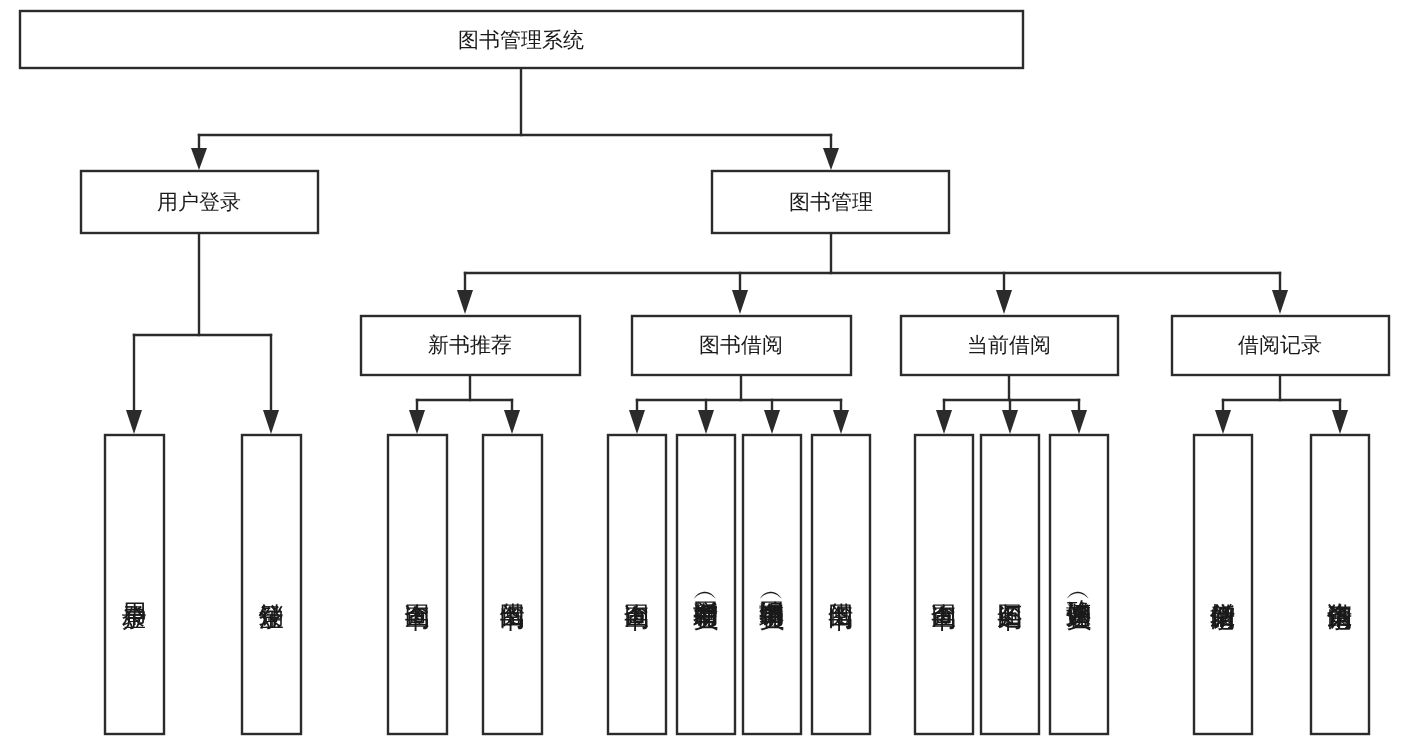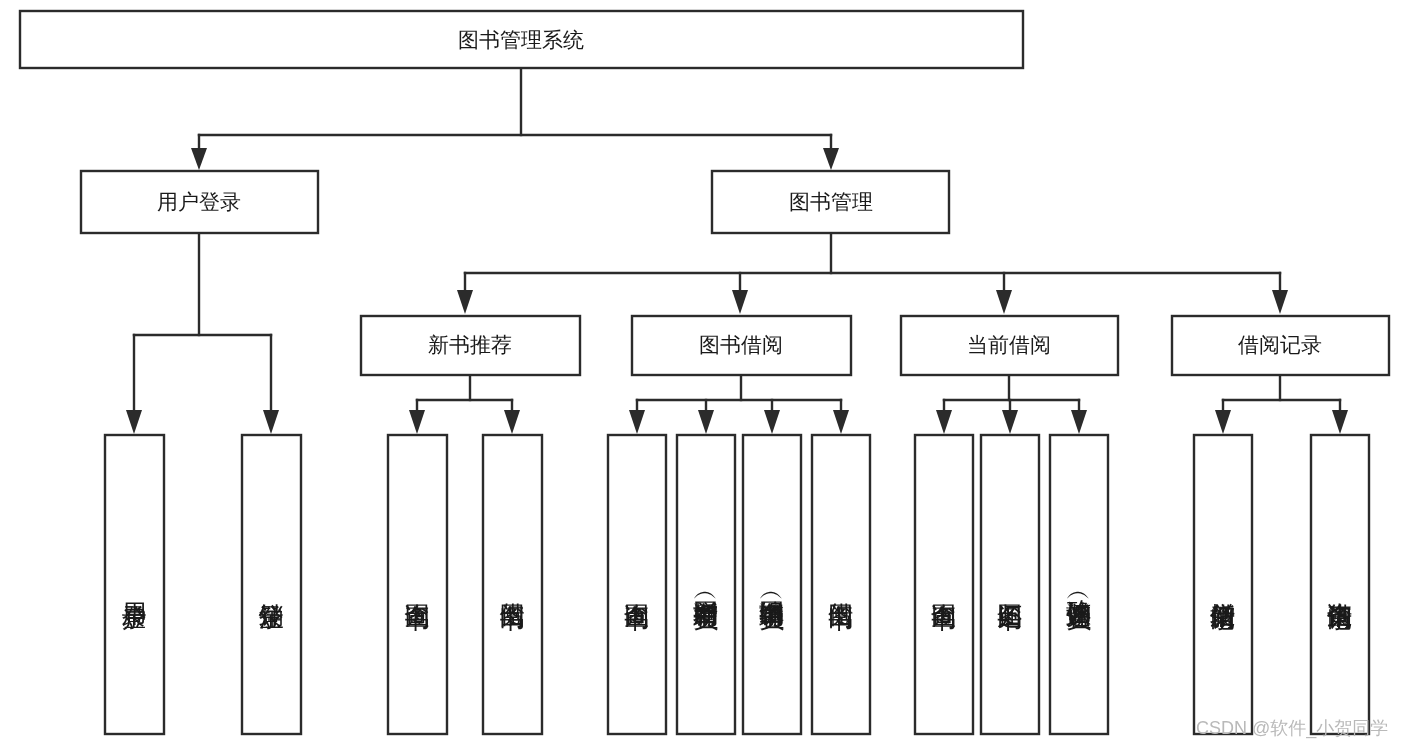--- a/index.html
+++ b/index.html
@@ -190,15 +190,14 @@
   <div class="node-label-v" style="left:743px; top:435px; width:58px; height:299px;">编辑图书（管理员）</div>
   <div class="node-label-v" style="left:812px; top:435px; width:58px; height:299px;">借阅图书</div>
 
   <div class="node-label-v" style="left:915px; top:435px; width:58px; height:299px;">查询图书</div>
   <div class="node-label-v" style="left:981px; top:435px; width:58px; height:299px;">归还图书</div>
   <div class="node-label-v" style="left:1050px; top:435px; width:58px; height:299px;">确认归还（管理员）</div>
 
   <div class="node-label-v" style="left:1194px; top:435px; width:58px; height:299px;">新增借阅记录</div>
   <div class="node-label-v" style="left:1311px; top:435px; width:58px; height:299px;">查询借阅记录</div>
 
-  <div class="watermark" style="left:1196px; top:716px;">CSDN @软件_小贺同学</div>
 
 </div>
 
 </body></html>

